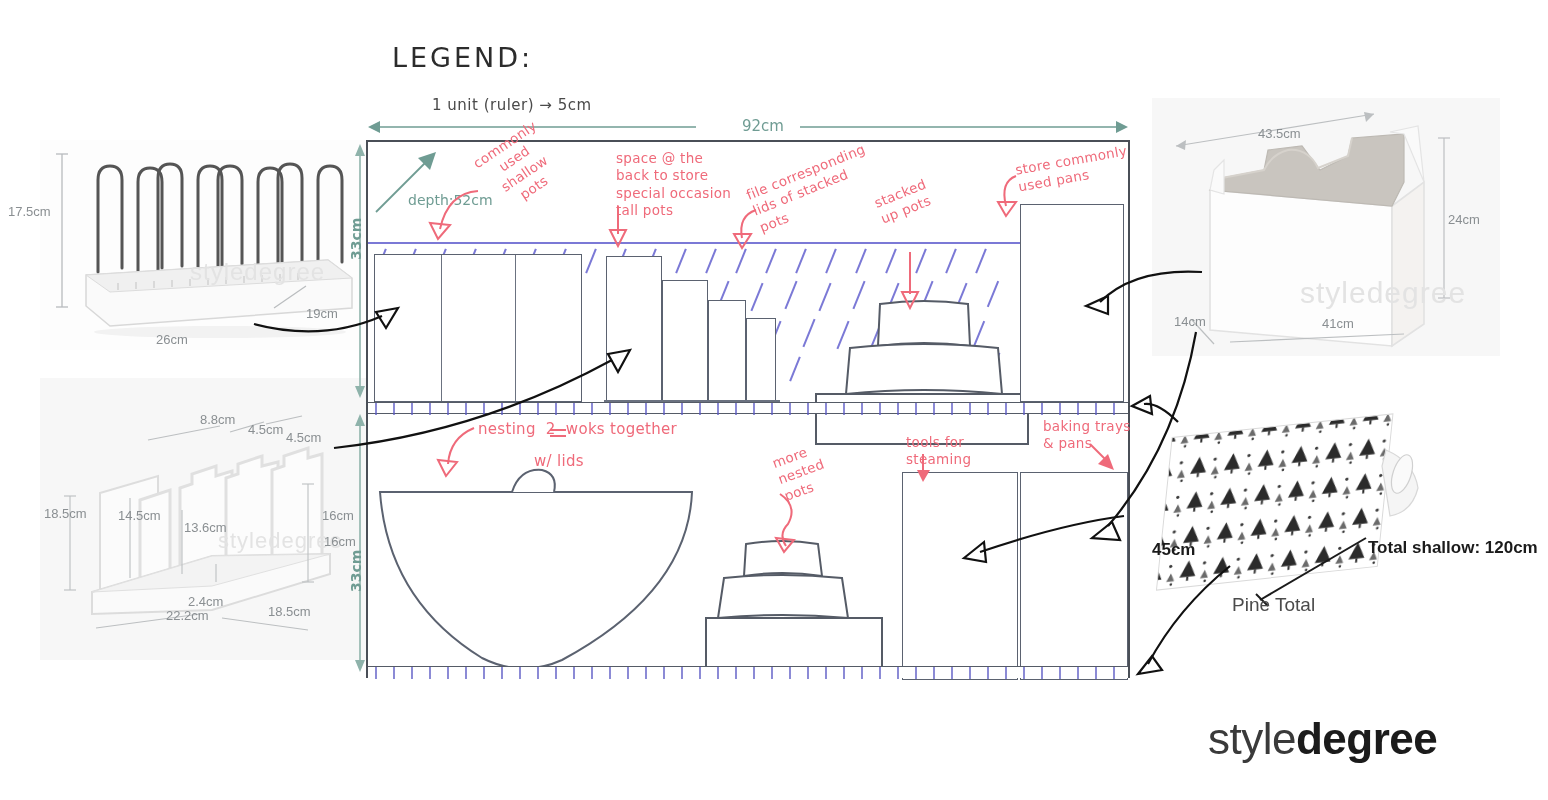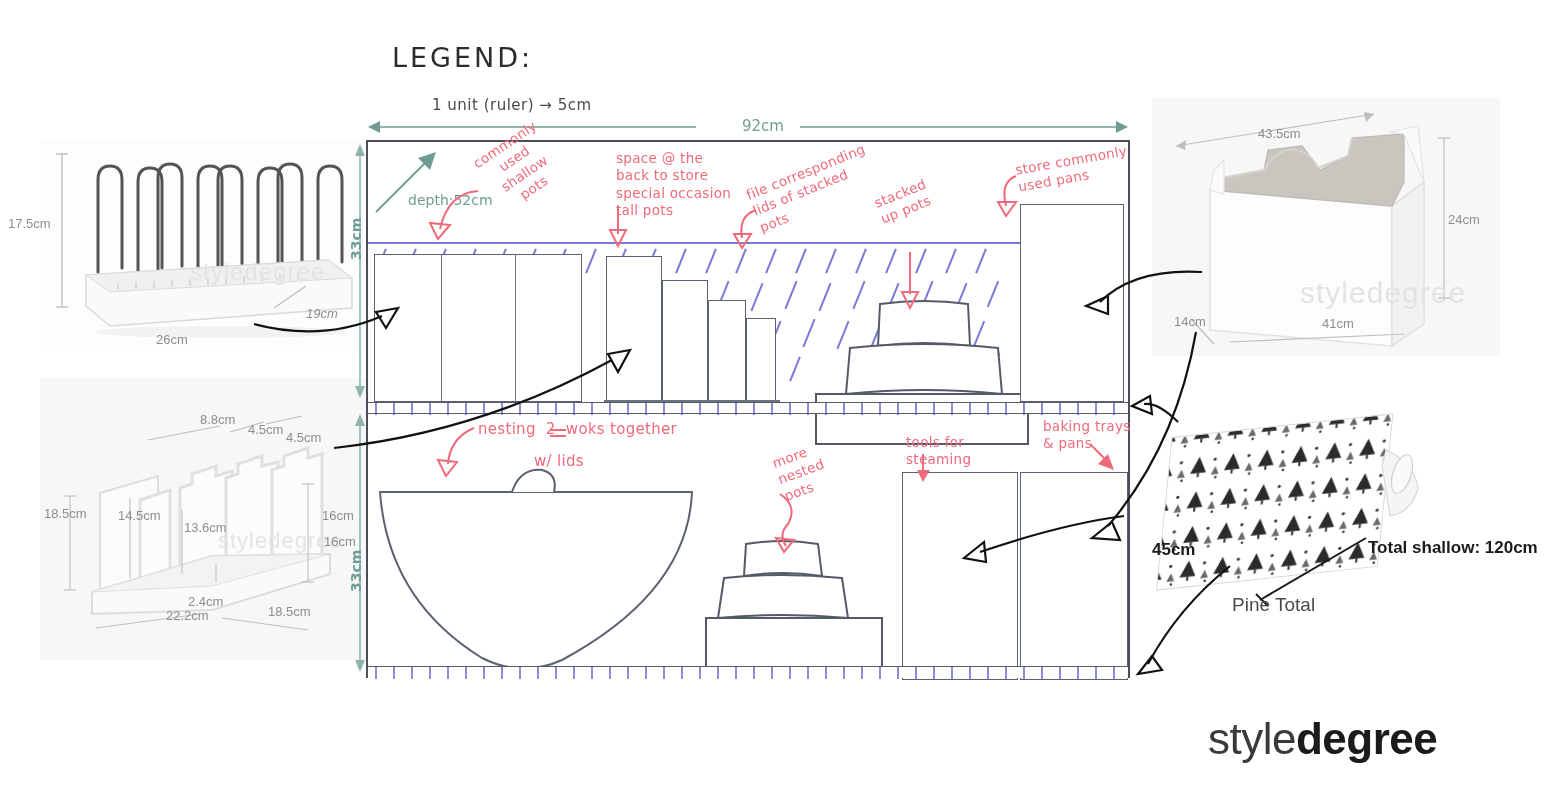--- a/index.html
+++ b/index.html
@@ -93,23 +93,23 @@
       <ellipse cx="180" cy="192" rx="126" ry="6" fill="#f2f2f2"></ellipse>
     </svg>
     <div class="wm" style="left:150px; top:118px; font-size:24px;">styledegree</div>
   </div>
 
   <svg class="abs" style="left:46px; top:152px;" width="30" height="160">
     <line x1="16" y1="2" x2="16" y2="155" stroke="#b9bcbe" stroke-width="1.3"></line>
     <line x1="10" y1="2" x2="22" y2="2" stroke="#b9bcbe" stroke-width="1.3"></line>
     <line x1="10" y1="155" x2="22" y2="155" stroke="#b9bcbe" stroke-width="1.3"></line>
   </svg>
-  <div class="abs dimlabel" style="left:8px; top:216px;">17.5cm</div>
+  <div class="abs dimlabel" style="left:8px; top:204px;">17.5cm</div>
   <div class="abs dimlabel" style="left:156px; top:332px;">26cm</div>
-  <div class="abs dimlabel" style="left:306px; top:306px;font-style:italic;">19cm</div>
+  <div class="abs dimlabel" style="left:306px; top:306px;">19cm</div>
   <svg class="abs" style="left:272px; top:282px;" width="46" height="30">
     <line x1="2" y1="26" x2="34" y2="4" stroke="#b9bcbe" stroke-width="1.2"></line>
   </svg>
 
   <div class="photo-panel" style="left:40px; top:378px; width:330px; height:282px;">
     <svg width="330" height="282" viewBox="0 0 330 282">
 
       <path d="M60 115 L118 98 L118 206 L60 222 Z" fill="#fbfbfb" stroke="#dddddd" stroke-width="2"></path>
 
       <g stroke="#e0e0e0" stroke-width="3" fill="#fcfcfc">

